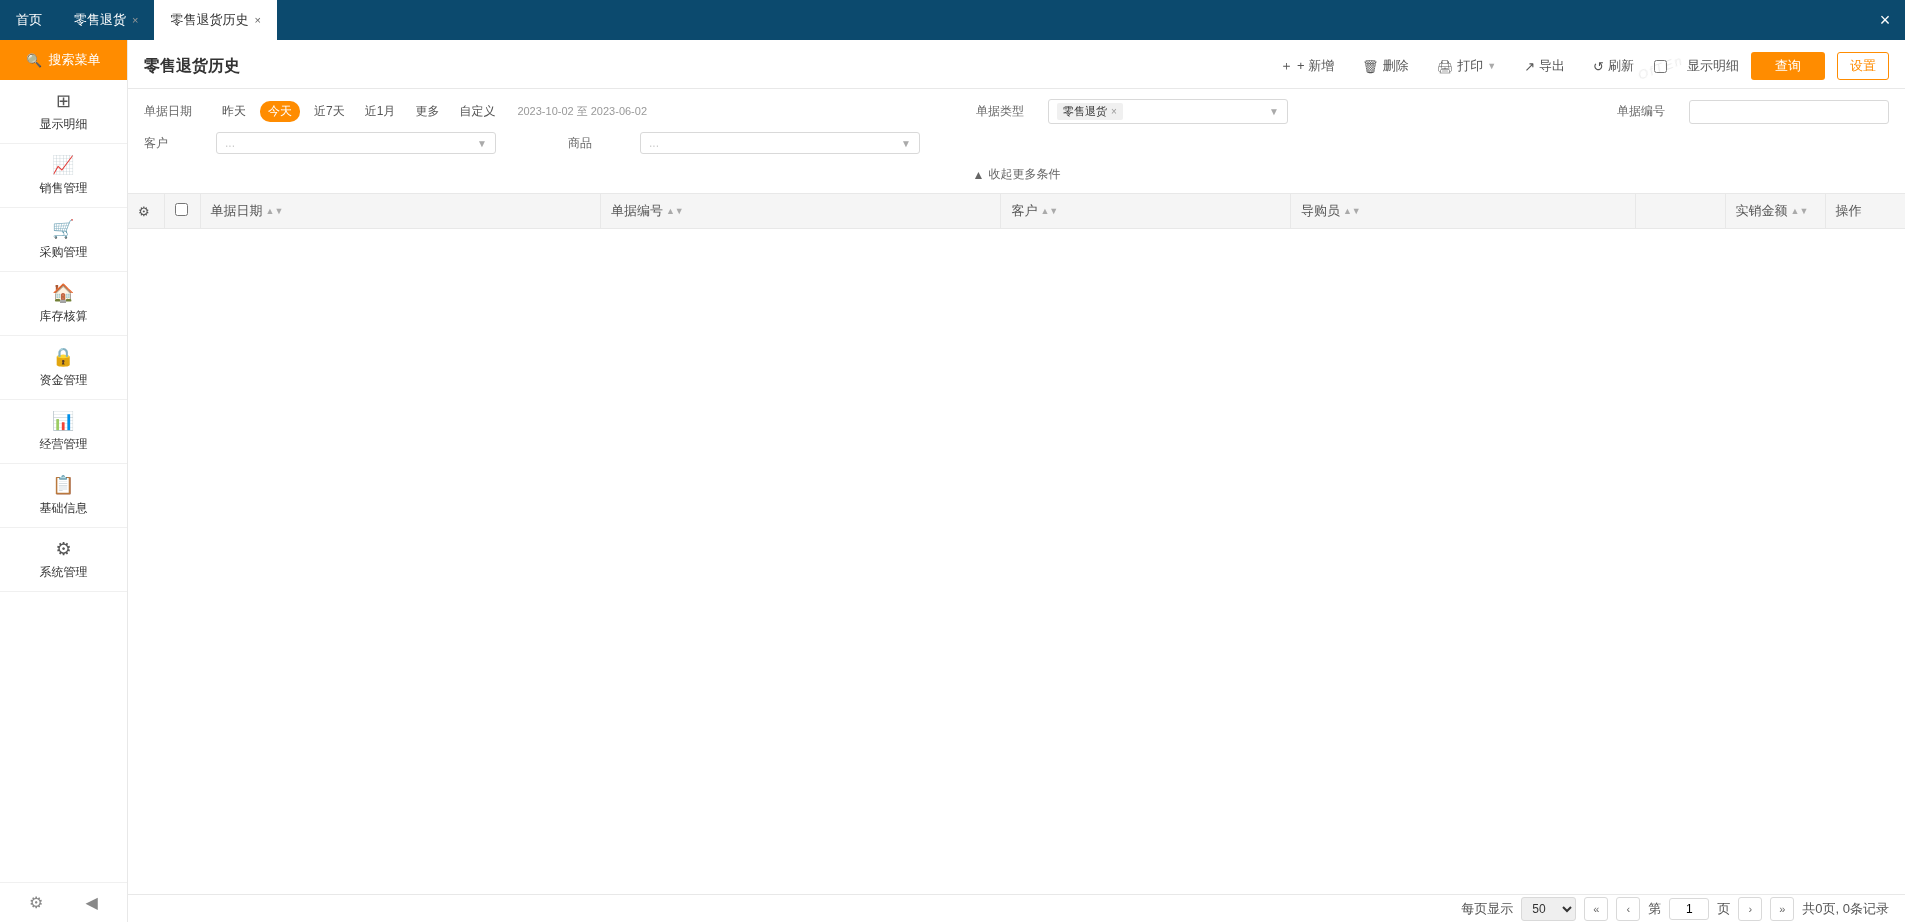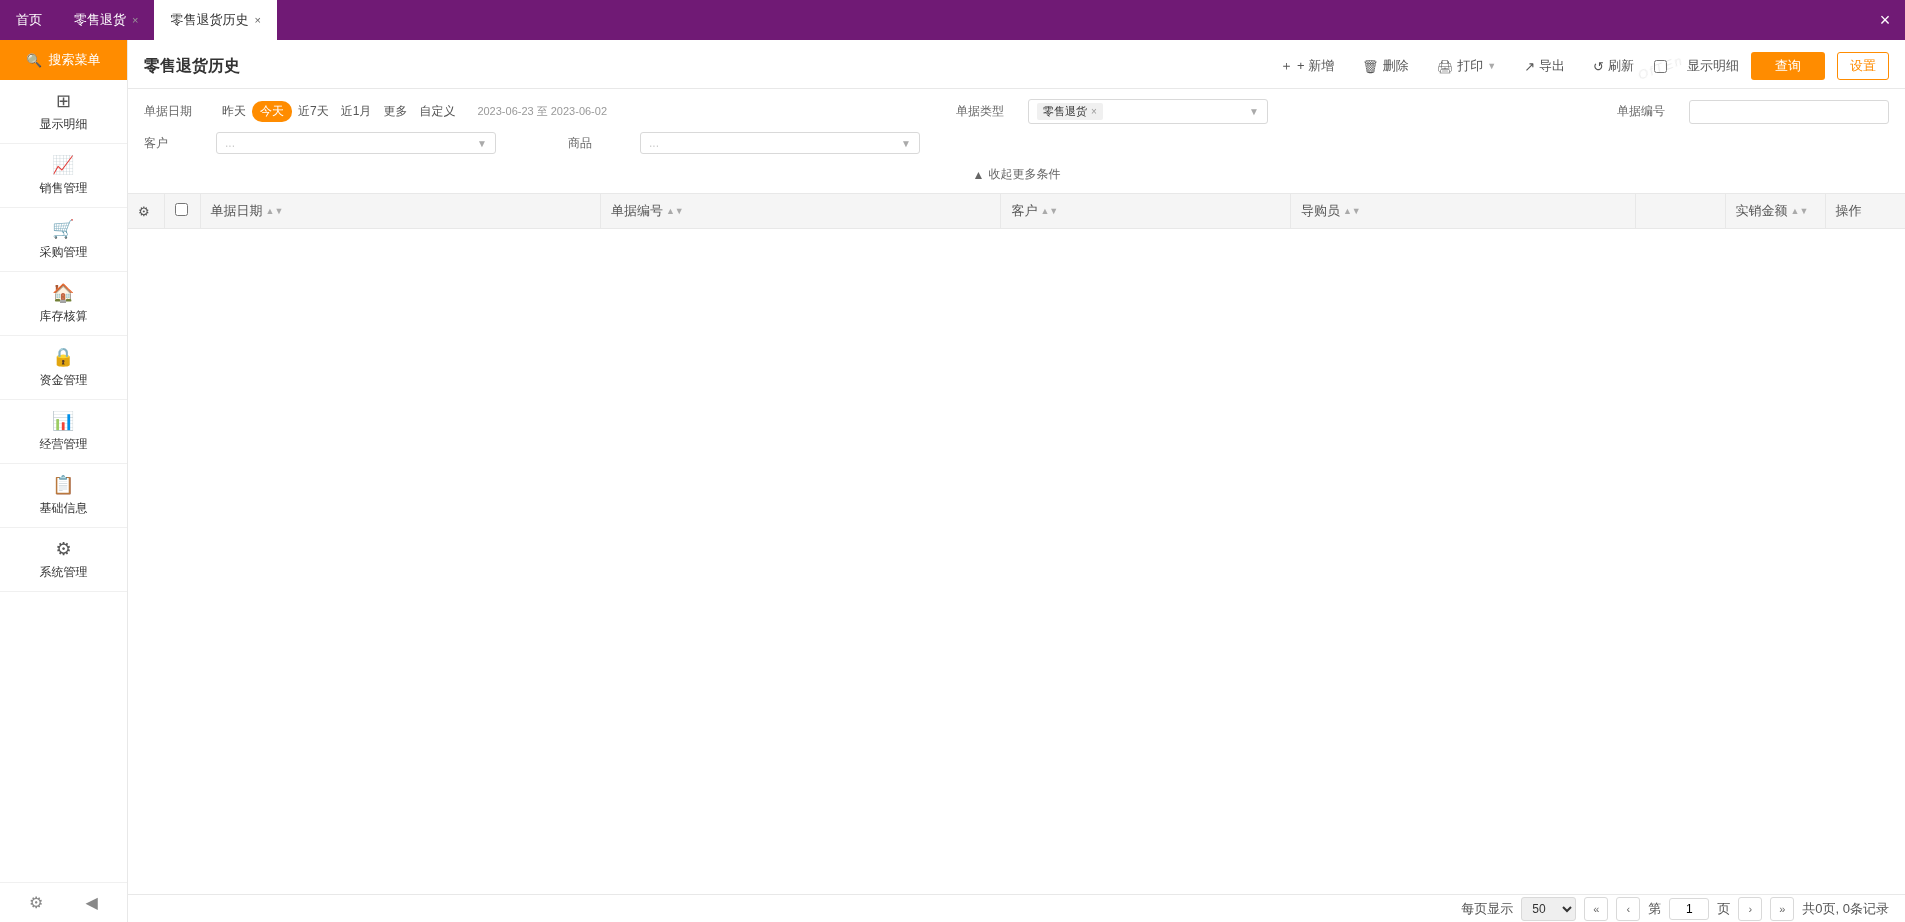--- a/index.html
+++ b/index.html
@@ -1,21 +1,21 @@
 <!DOCTYPE html>
 <html><head>
   <meta charset="utf-8">
   <style>
     * { box-sizing: border-box; margin: 0; padding: 0; font-family: 'Microsoft YaHei', Arial, sans-serif; }
     body { width: 1905px; height: 922px; overflow: hidden; background: #f5f5f5; display: flex; flex-direction: column; }
 
     
     .top-nav {
       height: 40px;
-      background: #701a75;
+      background: #0c4a6e;
       display: flex;
       align-items: center;
       padding: 0 0 0 0;
       flex-shrink: 0;
     }
     .top-nav-tabs {
       display: flex;
       height: 100%;
       align-items: stretch;
     }
@@ -188,20 +188,21 @@
     }
     .filter-label {
       font-size: 12px;
       color: #666;
       white-space: nowrap;
       min-width: 56px;
     }
     .filter-date-options {
       display: flex;
       align-items: flex-end;
+      gap: 8px;
     }
     .date-opt {
       font-size: 12px;
       color: #555;
       cursor: pointer;
       padding: 2px 6px;
       border-radius: 2px;
     }
     .date-opt.active {
       background: #ff8c00;
@@ -482,21 +483,21 @@
 
         <span class="filter-label">单据日期</span>
         <div class="filter-date-options">
           <span class="date-opt">昨天</span>
           <span class="date-opt active">今天</span>
           <span class="date-opt">近7天</span>
           <span class="date-opt">近1月</span>
           <span class="date-opt">更多</span>
           <span class="date-opt">自定义</span>
         </div>
-        <span class="date-range">2023-06-23 至 2023-06-02</span>
+        <span class="date-range">2023-10-02 至 2023-06-02</span>
 
         <div style="flex:1"></div>
 
         <span class="filter-label">单据类型</span>
         <div class="filter-select" style="min-width:240px;">
           <span class="filter-select-tag">
             <span>零售退货</span>
             <span class="x">×</span>
           </span>
           <span class="filter-select-arrow">▼</span>

